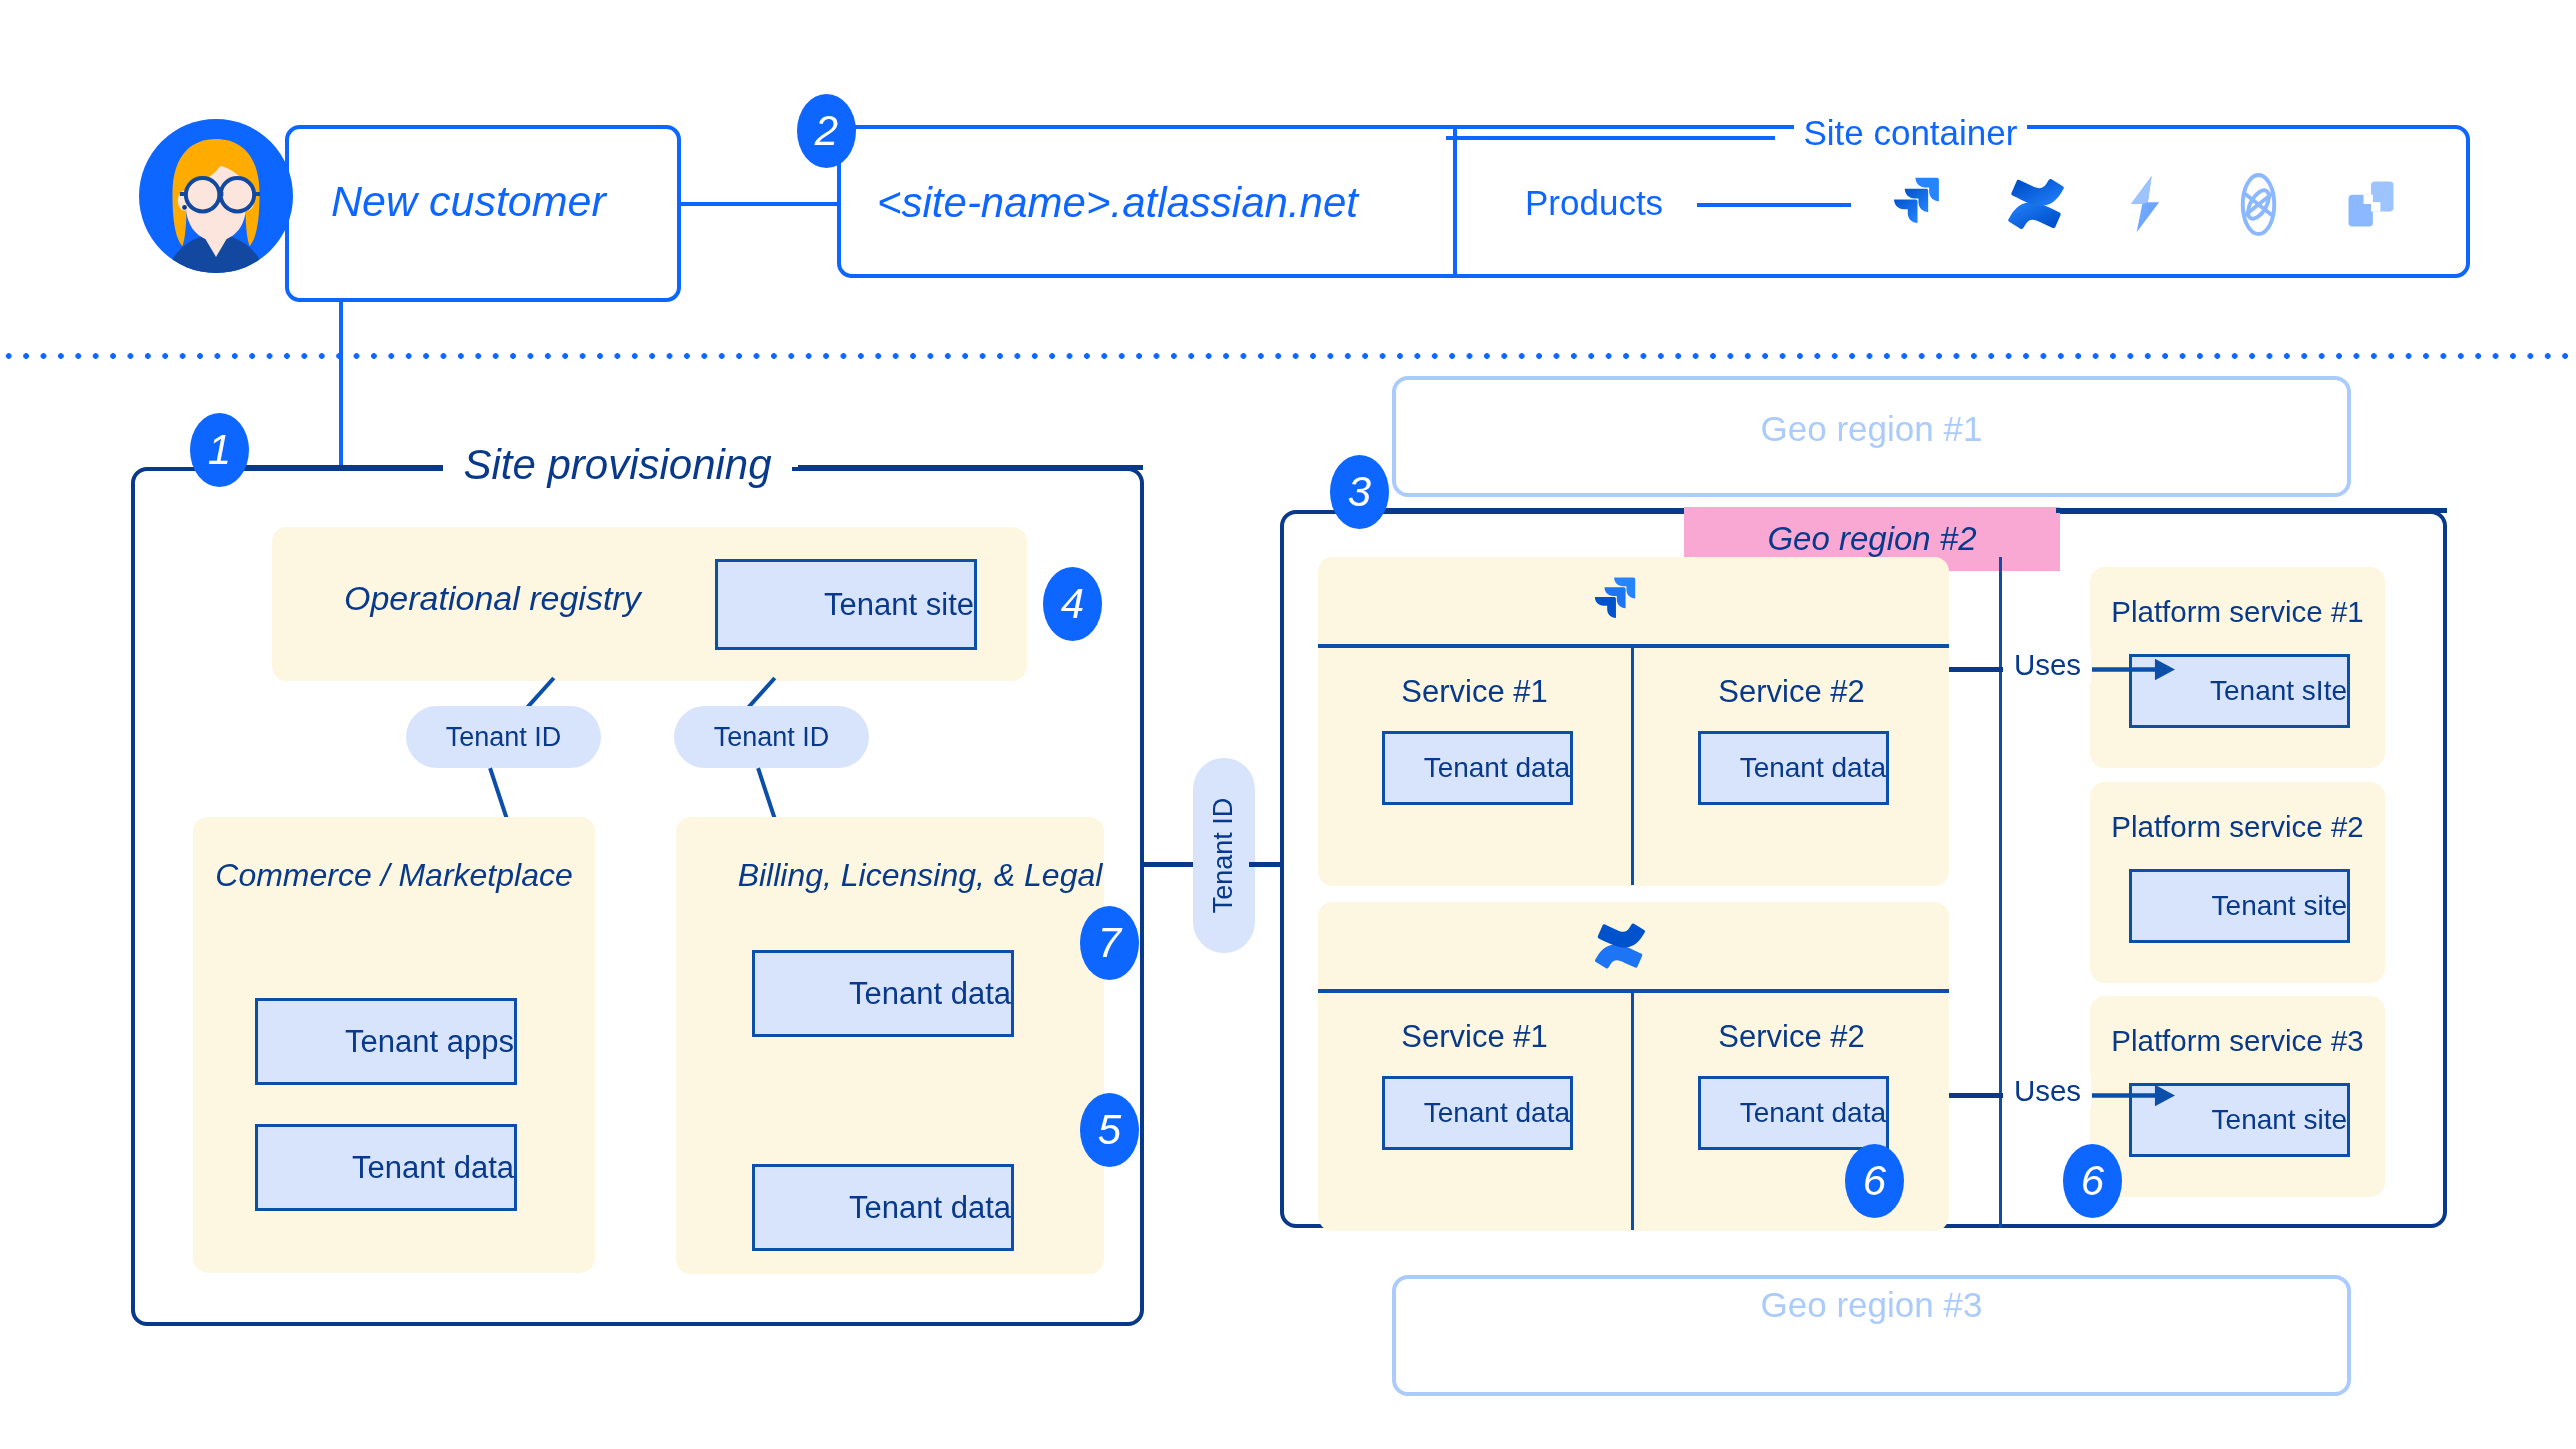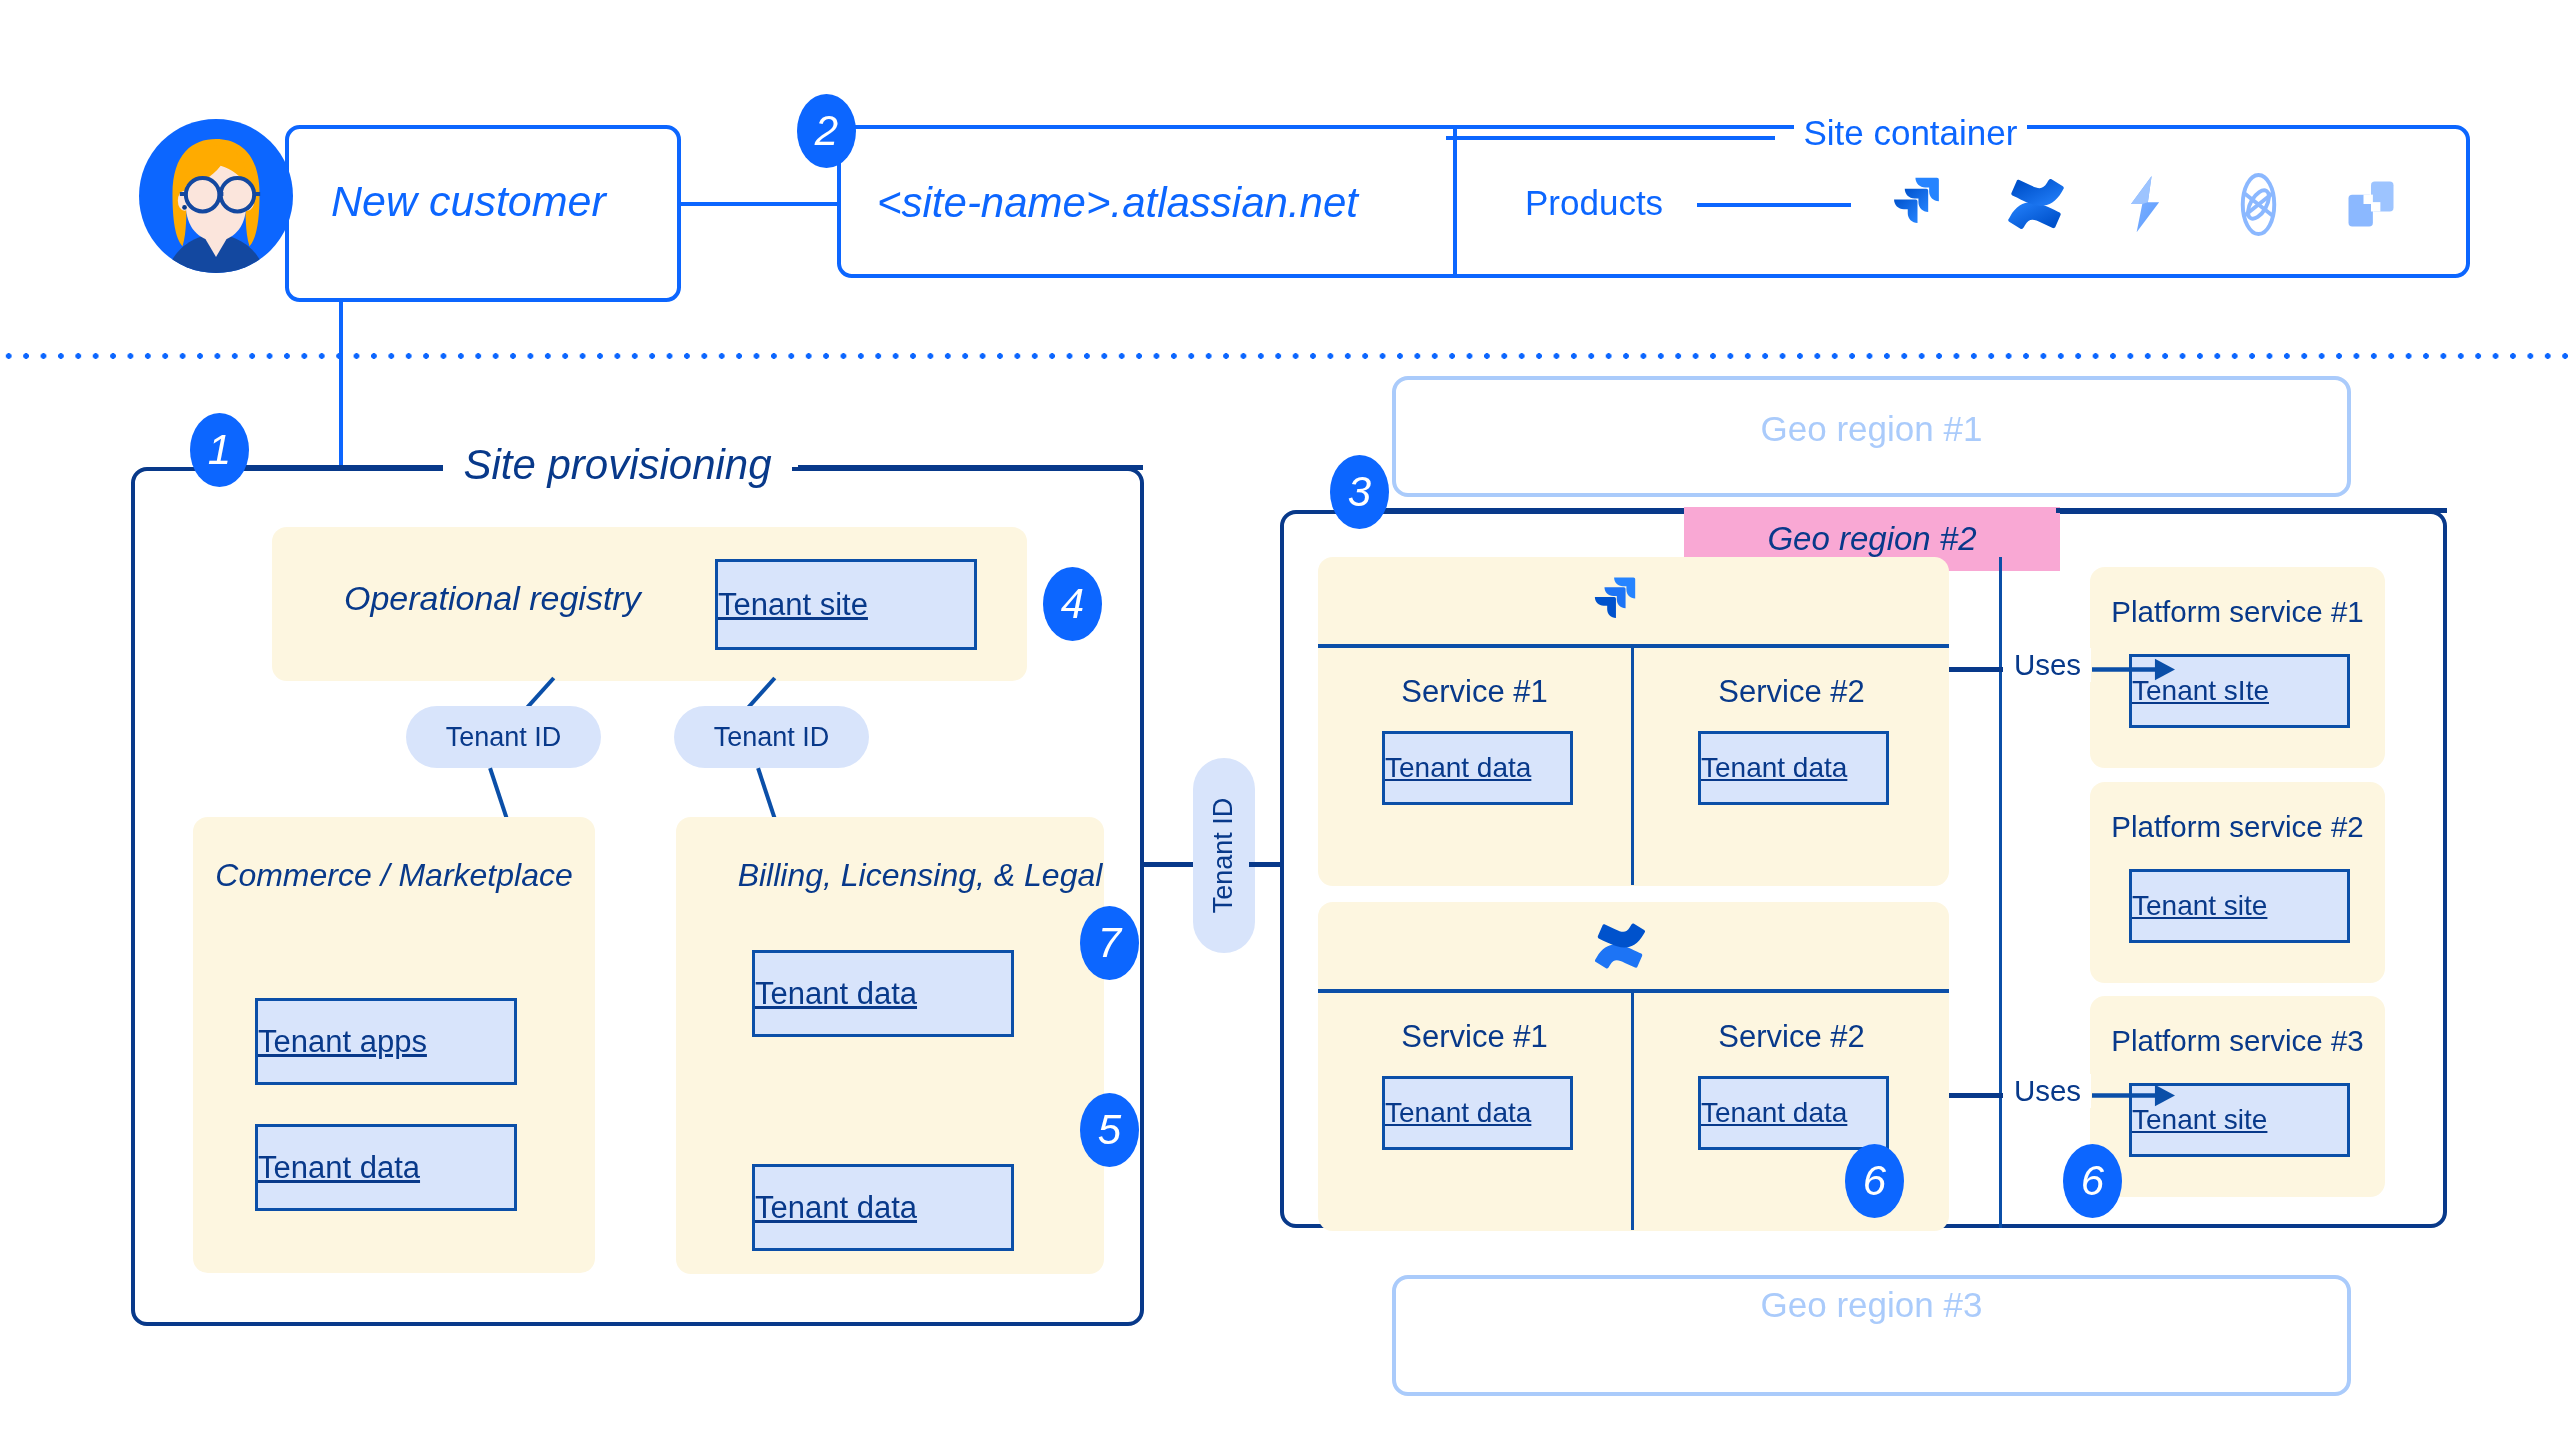--- a/index.html
+++ b/index.html
@@ -17,21 +17,21 @@
     --lightblue:#D8E4FB;
     --faded:#AACBFB;
   }
 
   
   .roundbox{border:4px solid var(--brand);border-radius:14.8px;background:#fff;box-sizing:border-box;}
   .panel{border:4.7px solid var(--navy2);border-radius:16px;background:#fff;box-sizing:border-box;}
   .fadedpanel{border:4.7px solid var(--faded);border-radius:16px;background:#fff;box-sizing:border-box;}
   .cream{background:var(--cream);border-radius:14.8px;box-sizing:border-box;}
   .bluebox{background:var(--lightblue);border:3.4px solid var(--navy);box-sizing:border-box;
-           display:flex;align-items:center;justify-content:flex-start;color:var(--navy2);text-decoration:underline;}
+           display:flex;align-items:center;justify-content:flex-end;color:var(--navy2);}
   .pill{background:var(--lightblue);border-radius:40px;display:flex;align-items:center;
         justify-content:center;color:var(--navy2);}
 
   
   .t-blue-italic{color:var(--brand);font-style:italic;font-weight:400;white-space:nowrap;}
   .t-navy-italic{color:var(--navy2);font-style:italic;font-weight:400;white-space:nowrap;}
   .t-navy{color:var(--navy2);white-space:nowrap;}
   .t-faded{color:var(--faded);white-space:nowrap;}
   .t-brand{color:var(--brand);white-space:nowrap;}
   .ctr{display:flex;align-items:center;justify-content:center;}

